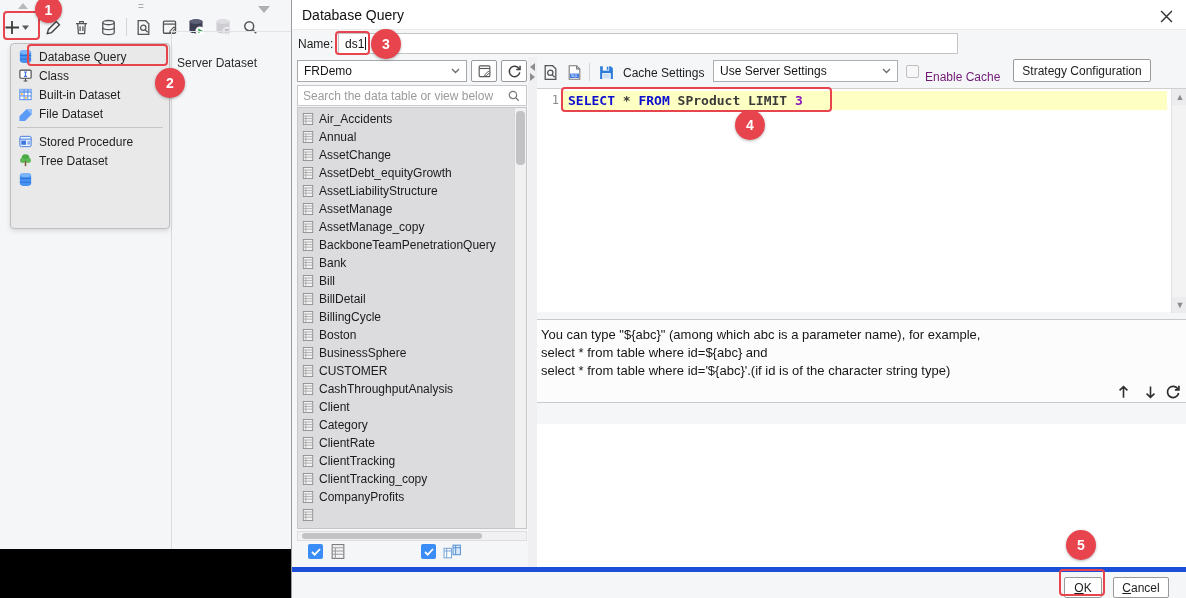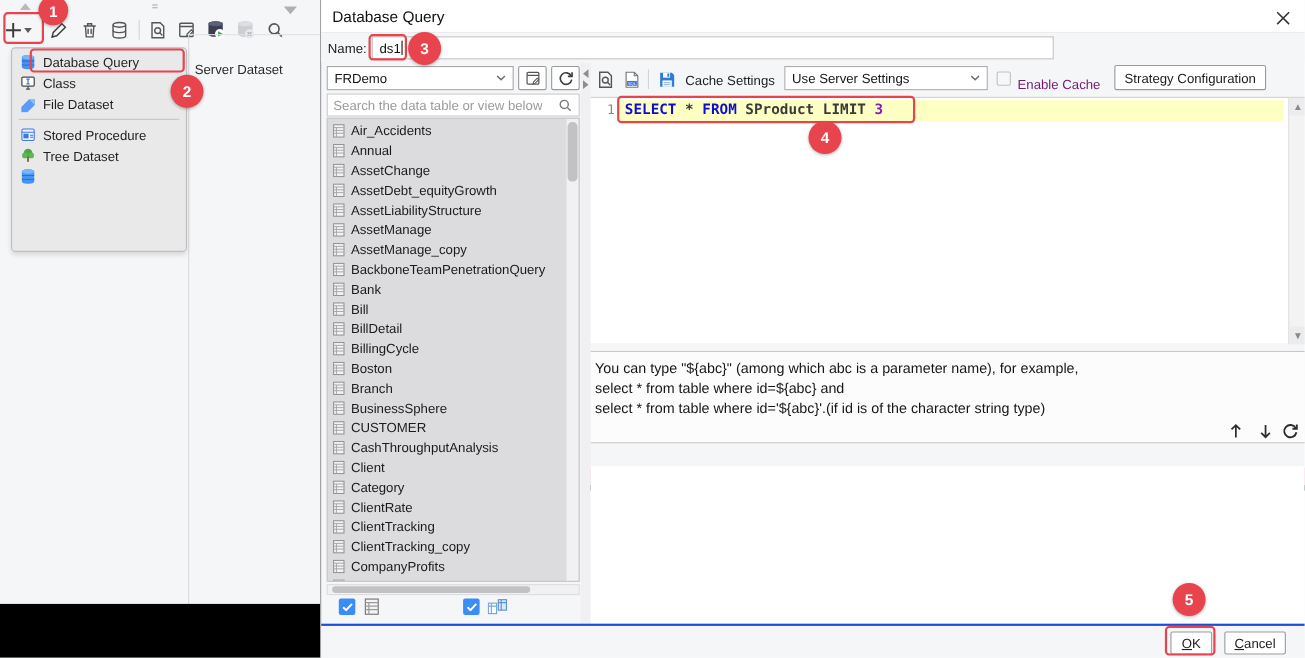--- a/index.html
+++ b/index.html
@@ -65,21 +65,21 @@
   
   #hint-panel{left:245px;top:319px;width:650px;height:84px;background:#fcfcfd;border-top:1px solid #c9c9cc;border-bottom:1px solid #c9c9cc;padding:6px 0 0 4px}
   .hint-line{line-height:18px;font-size:13px;color:#161616;white-space:nowrap}
   .arrow-ic{top:383px;width:18px;height:18px}
   #param-header{left:245px;top:425px;width:650px;height:21px;background:#f9a8d4;border-bottom:5px solid #14532d;display:flex}
   #param-header .hcell{display:flex;align-items:center;justify-content:center;color:#1d1d1d;font-size:12px}
   #param-hcell-1{width:319px;border-right:1px solid #c9c9cc}
   #param-hcell-2{width:331px}
   #param-body{left:245px;top:424px;width:650px;height:143px;background:#fff}
   
-  #dlg-footer{left:0;top:567px;width:895px;height:31px;background:#f5f6f7;border-top:2px solid #1d4ed8}
+  #dlg-footer{left:0;top:567px;width:895px;height:31px;background:#f5f6f7;border-top:5px solid #1d4ed8}
   #ok-btn{left:772px;top:5px;width:38px;height:21px}
   #cancel-btn{left:821px;top:5px;width:56px;height:21px}
   .accel{text-decoration:underline}
   
   .red-box{position:absolute;border:2px solid #e8444e;border-radius:4px;z-index:60;pointer-events:none}
   .badge{position:absolute;width:30px;height:30px;border-radius:50%;background:#e8444e;color:#fff;font-weight:bold;font-size:14px;display:flex;align-items:center;justify-content:center;z-index:61;box-shadow:0 1px 3px rgba(0,0,0,.3)}
 </style>
 </head>
 <body>
 
@@ -188,20 +188,32 @@
     </div>
     <div class="menu-item">
       <span class="ic">
         <svg width="15" height="15" viewBox="0 0 16 16" fill="none" stroke="#4a4a4a" stroke-width="1.2">
             <rect x="2" y="2.3" width="12" height="8.6" rx="1" fill="#fff"></rect>
             <path d="M6 13.8h4M8 10.9v2.9"></path>
             <path d="M8 4.3v4.6M6.4 4.3h3.2M6.4 8.9h3.2" stroke="#3d77e0"></path>
           </svg>
       </span>
       <span>Class</span>
+    </div>
+    <div class="menu-item">
+      <span class="ic">
+        <svg width="15" height="15" viewBox="0 0 16 16">
+            <rect x="2" y="2.5" width="12" height="11" fill="#fff" stroke="#4a86e8"></rect>
+            <rect x="2" y="2.5" width="12" height="3" fill="#9ec1f7"></rect>
+            <path d="M2 5.5h12M2 9.5h12M6.5 2.5v11M10.5 2.5v11" stroke="#4a86e8"></path>
+            <circle cx="4.2" cy="7.5" r="1" fill="#f6a623"></circle>
+            <circle cx="8.5" cy="11.5" r="1" fill="#f6a623"></circle>
+          </svg>
+      </span>
+      <span>Built-in Dataset</span>
     </div>
     <div class="menu-item">
       <span class="ic">
         <svg width="15" height="15" viewBox="0 0 16 16">
             <path d="M1.5 11L9 3.5h5.5V9L7 16.5H1.5z" fill="#5b9bf8"></path>
             <path d="M9 3.5h5.5V9z" fill="#8fbcfb"></path>
           </svg>
       </span>
       <span>File Dataset</span>
     </div>
@@ -408,29 +420,20 @@
         <span>BillingCycle</span>
       </div>
         <div class="tbl-row">
         <span class="ic">
           <svg width="12" height="14" viewBox="0 0 14 16">
               <rect x="1.5" y="1.5" width="11" height="13" fill="#f2f2f2" stroke="#8a8a8d"></rect>
               <path d="M1.5 4.5h11M4.5 4.5v10M1.5 7.5h11M1.5 10.5h11" stroke="#a5a5a8"></path>
             </svg>
         </span>
         <span>Boston</span>
-      </div>
-        <div class="tbl-row">
-        <span class="ic">
-          <svg width="12" height="14" viewBox="0 0 14 16">
-              <rect x="1.5" y="1.5" width="11" height="13" fill="#f2f2f2" stroke="#8a8a8d"></rect>
-              <path d="M1.5 4.5h11M4.5 4.5v10M1.5 7.5h11M1.5 10.5h11" stroke="#a5a5a8"></path>
-            </svg>
-        </span>
-        <span>Branch</span>
       </div>
         <div class="tbl-row">
         <span class="ic">
           <svg width="12" height="14" viewBox="0 0 14 16">
               <rect x="1.5" y="1.5" width="11" height="13" fill="#f2f2f2" stroke="#8a8a8d"></rect>
               <path d="M1.5 4.5h11M4.5 4.5v10M1.5 7.5h11M1.5 10.5h11" stroke="#a5a5a8"></path>
             </svg>
         </span>
         <span>BusinessSphere</span>
       </div>

